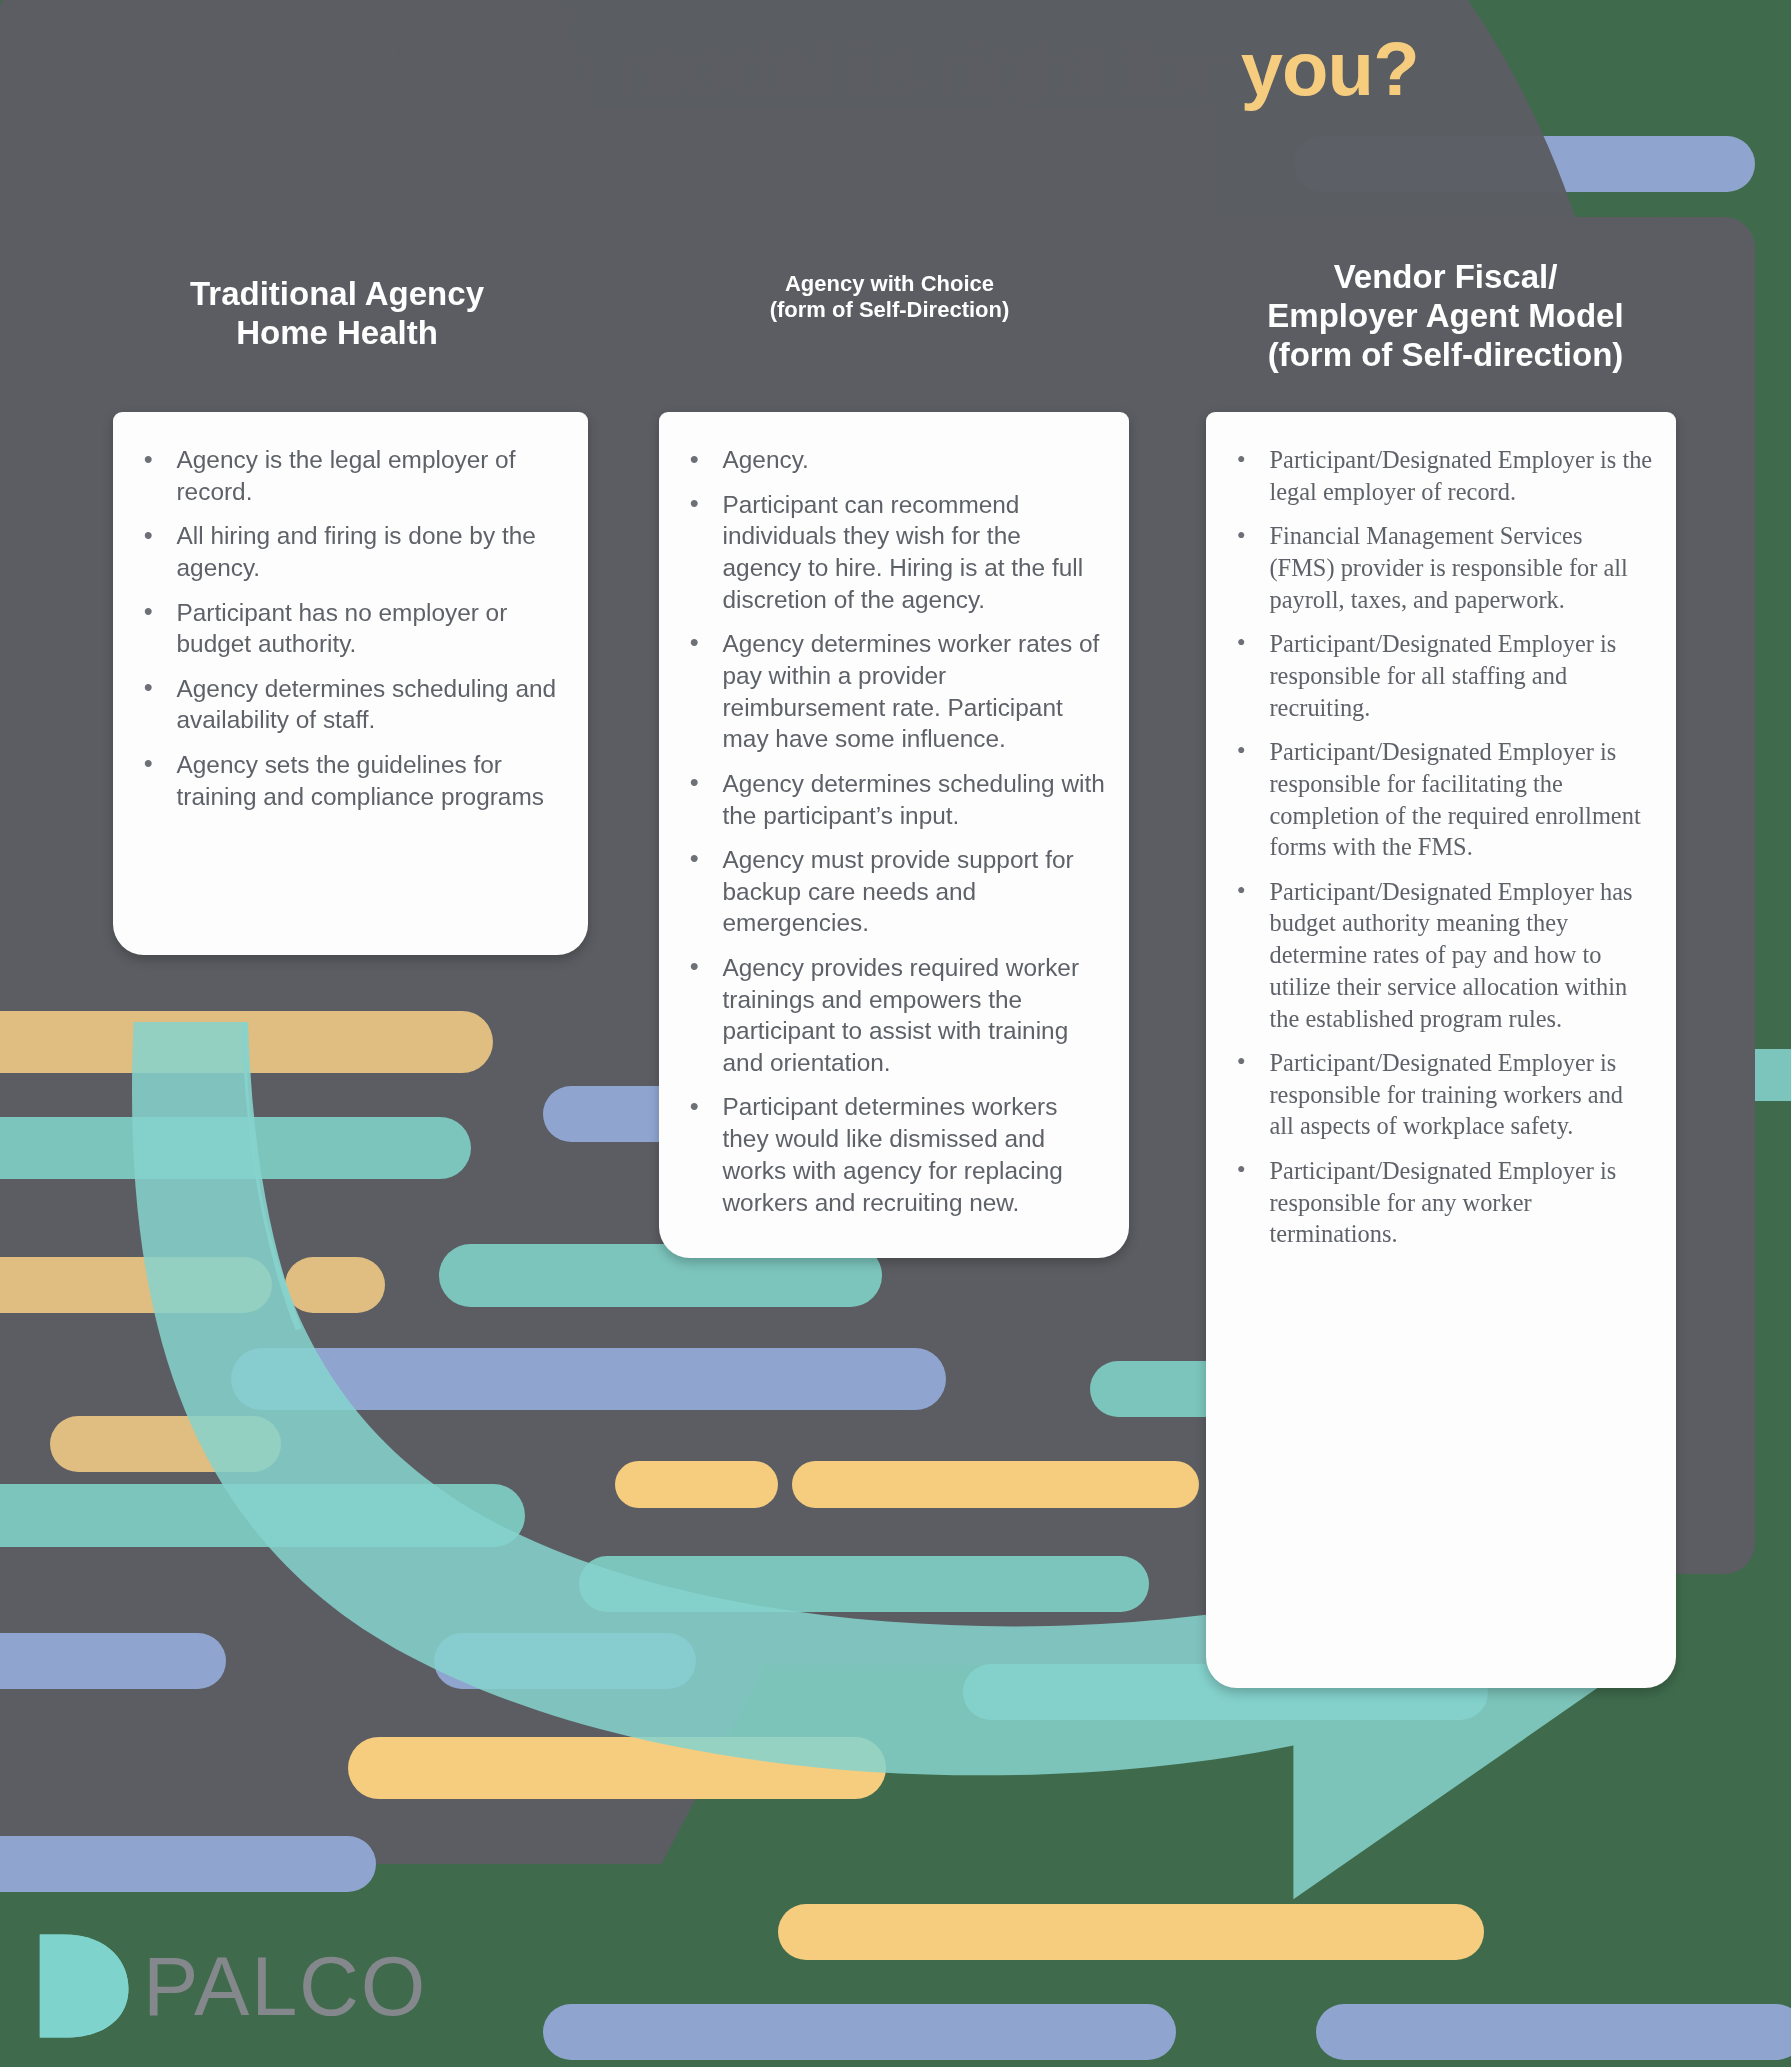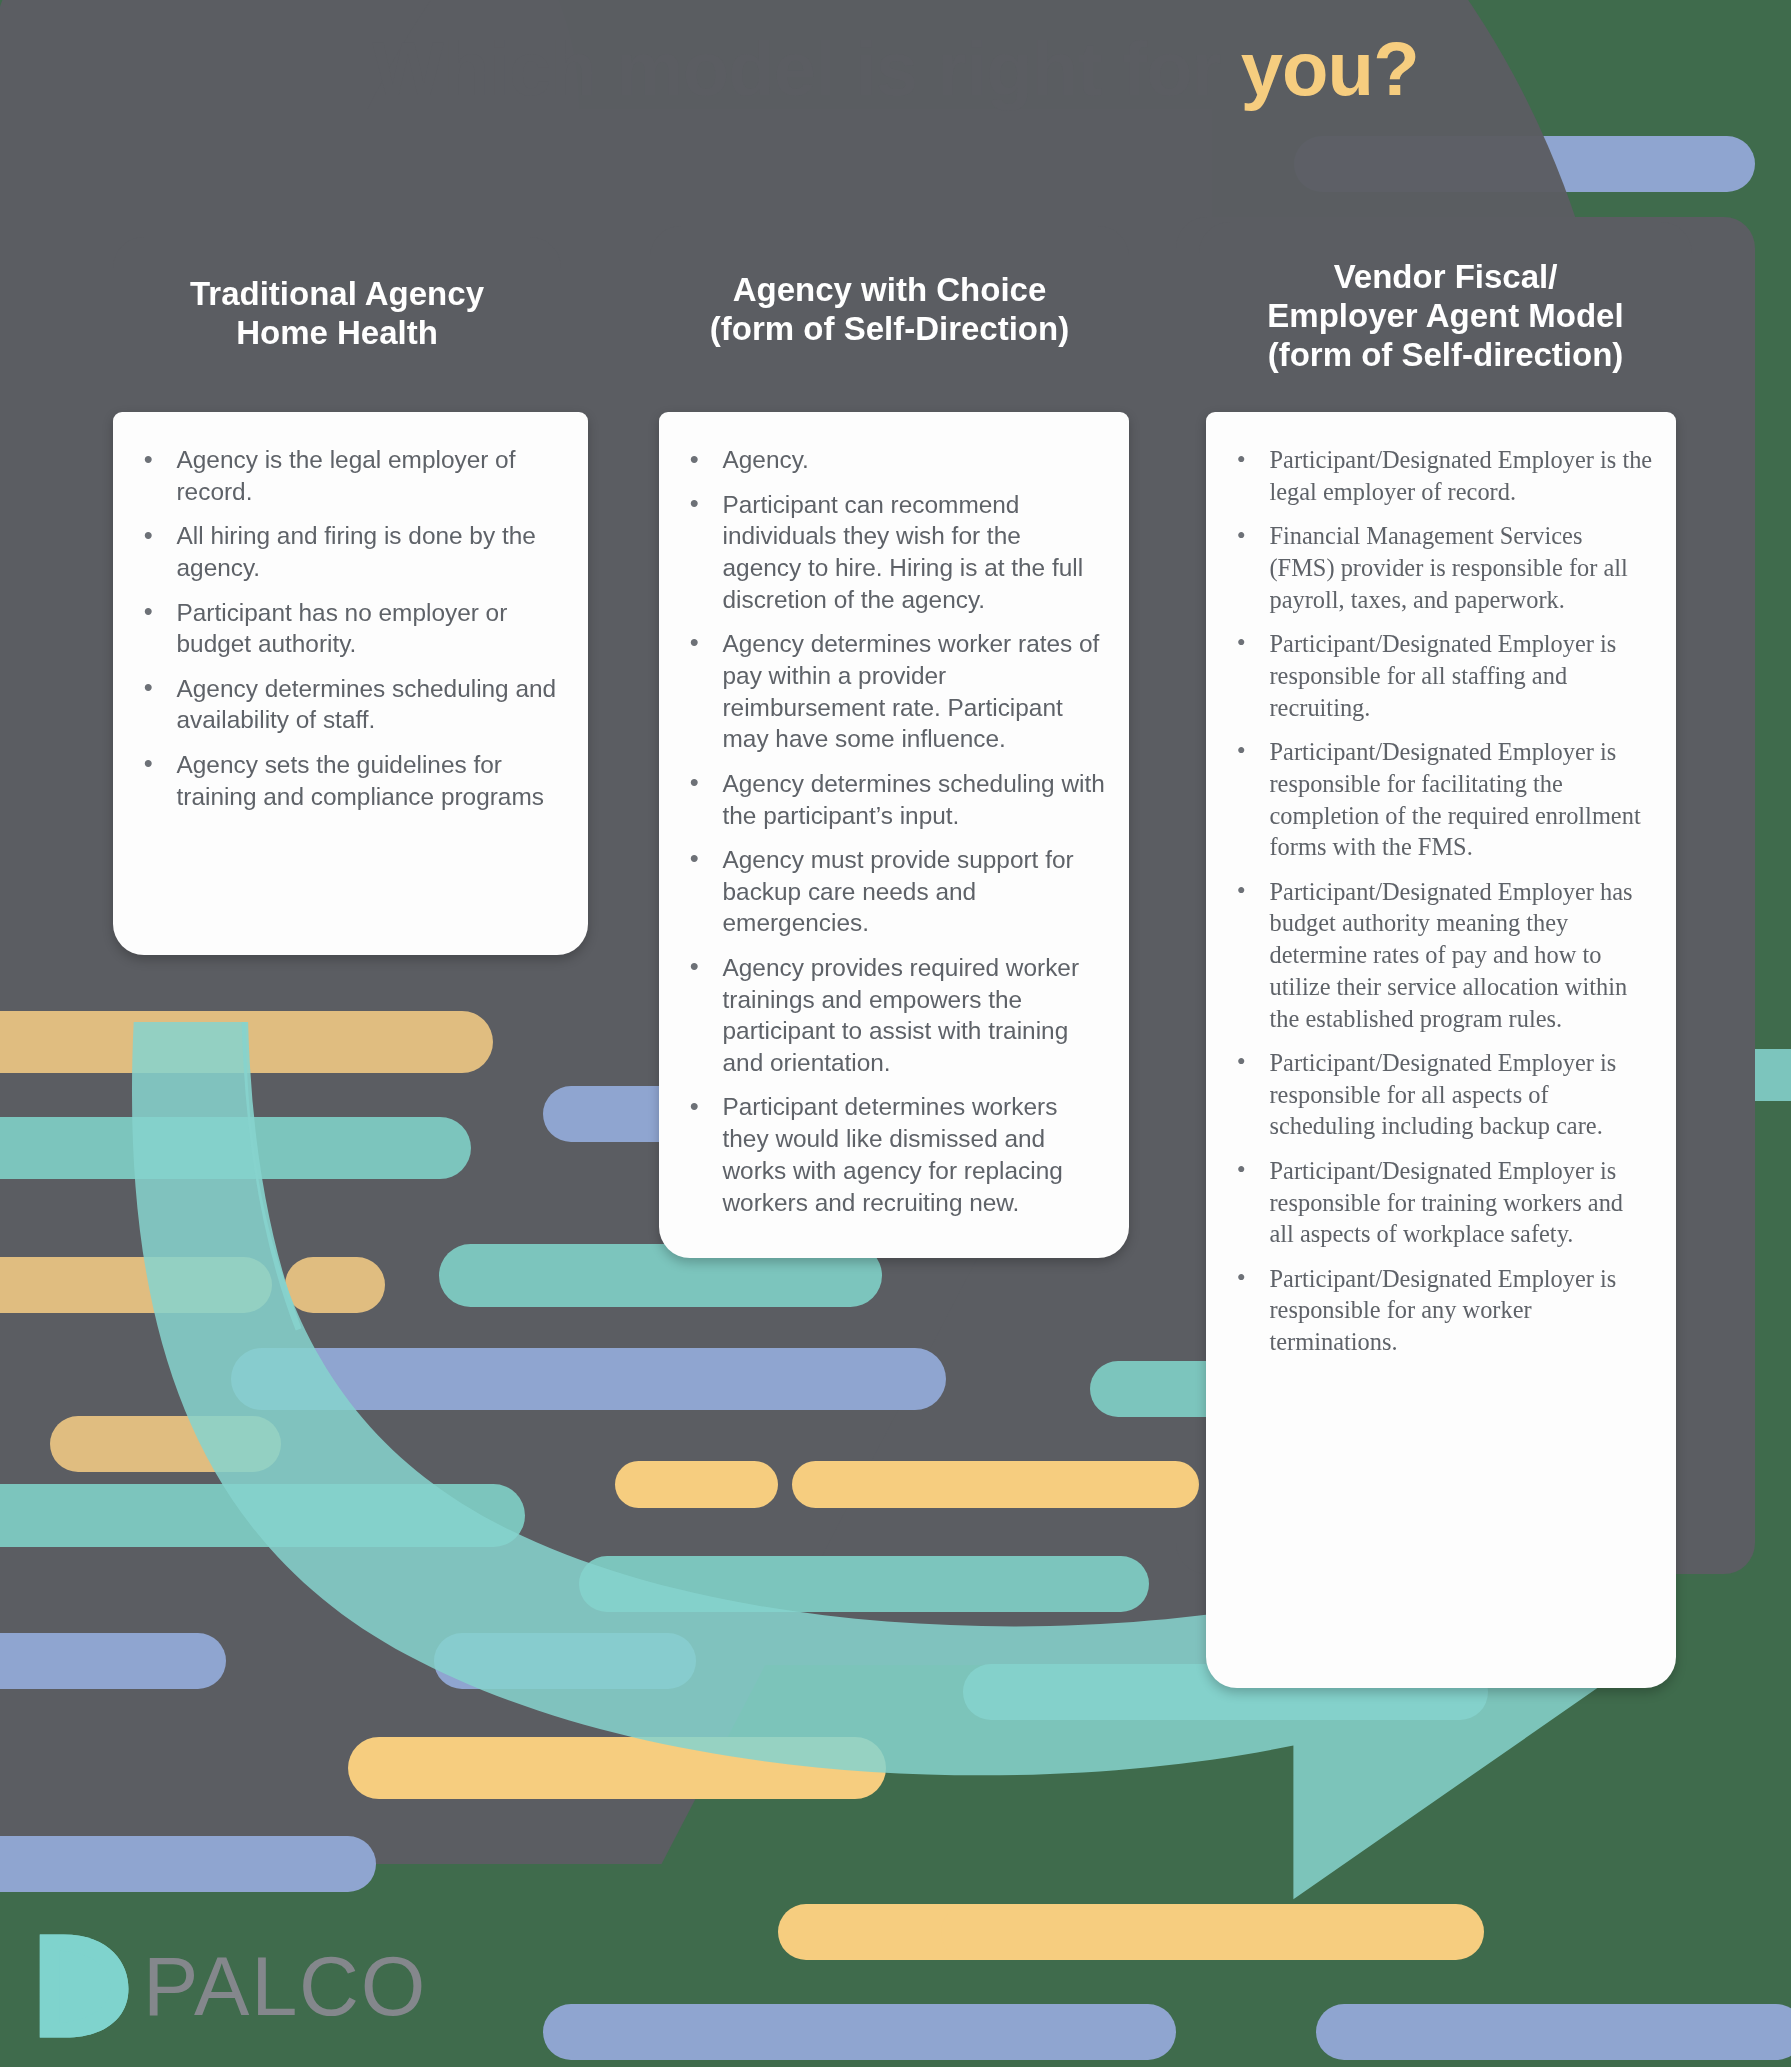--- a/index.html
+++ b/index.html
@@ -238,21 +238,21 @@
   <div class="card" style="left:113px; top:412px; width:475px; height:543px; font-size:24.4px;">
     <ul>
       <li>Agency is the legal employer of record.</li>
       <li>All hiring and firing is done by the agency.</li>
       <li>Participant has no employer or budget authority.</li>
       <li>Agency determines scheduling and availability of staff.</li>
       <li>Agency sets the guidelines for training and compliance programs</li>
     </ul>
   </div>
 
-  <div class="col-head" style="left:650px; top:226px; width:479px; height:194px; font-size:33px; padding-top:45px;">
+  <div class="col-head" style="left:650px; top:226px; width:479px; height:194px; font-size:22px; padding-top:45px;">
     <div>Agency with Choice</div>
     <div>(form of Self-Direction)</div>
   </div>
   <div class="card" style="left:659px; top:412px; width:470px; height:846px; font-size:24.4px;">
     <ul>
       <li>Agency.</li>
       <li>Participant can recommend individuals they wish for the agency to hire. Hiring is at the full discretion of the agency.</li>
       <li>Agency determines worker rates of pay within a provider reimbursement rate. Participant may have some influence.</li>
       <li>Agency determines scheduling with the participant’s input.</li>
       <li>Agency must provide support for backup care needs and emergencies.</li>
@@ -266,21 +266,20 @@
     <div>Employer Agent Model</div>
     <div>(form of Self-direction)</div>
   </div>
   <div class="card" style="left:1206px; top:412px; width:470px; height:1276px; font-size:24.4px;font-family:Liberation Serif, serif;">
     <ul>
       <li>Participant/Designated Employer is the legal employer of record.</li>
       <li>Financial Management Services (FMS) provider is responsible for all payroll, taxes, and paperwork.</li>
       <li>Participant/Designated Employer is responsible for all staffing and recruiting.</li>
       <li>Participant/Designated Employer is responsible for facilitating the completion of the required enrollment forms with the FMS.</li>
       <li>Participant/Designated Employer has budget authority meaning they determine rates of pay and how to utilize their service allocation within the established program rules.</li>
-      <li>Participant/Designated Employer is responsible for all aspects of scheduling including backup care.</li>
       <li>Participant/Designated Employer is responsible for training workers and all aspects of workplace safety.</li>
       <li>Participant/Designated Employer is responsible for any worker terminations.</li>
     </ul>
   </div>
 
   <div class="logo">
     <span class="logo-mark">
       <svg width="107" height="114" viewBox="0 0 118 126" xmlns="http://www.w3.org/2000/svg">
         <path d="M14 6 L40 6 C92 6, 112 38, 112 66 C112 98, 86 120, 42 120 L14 120 Z" fill="#7fd3cd"></path>
         <path d="M36 22 C78 30, 92 52, 88 74 C84 96, 60 108, 34 108" fill="#3f6b4c" opacity="0.0"></path>

